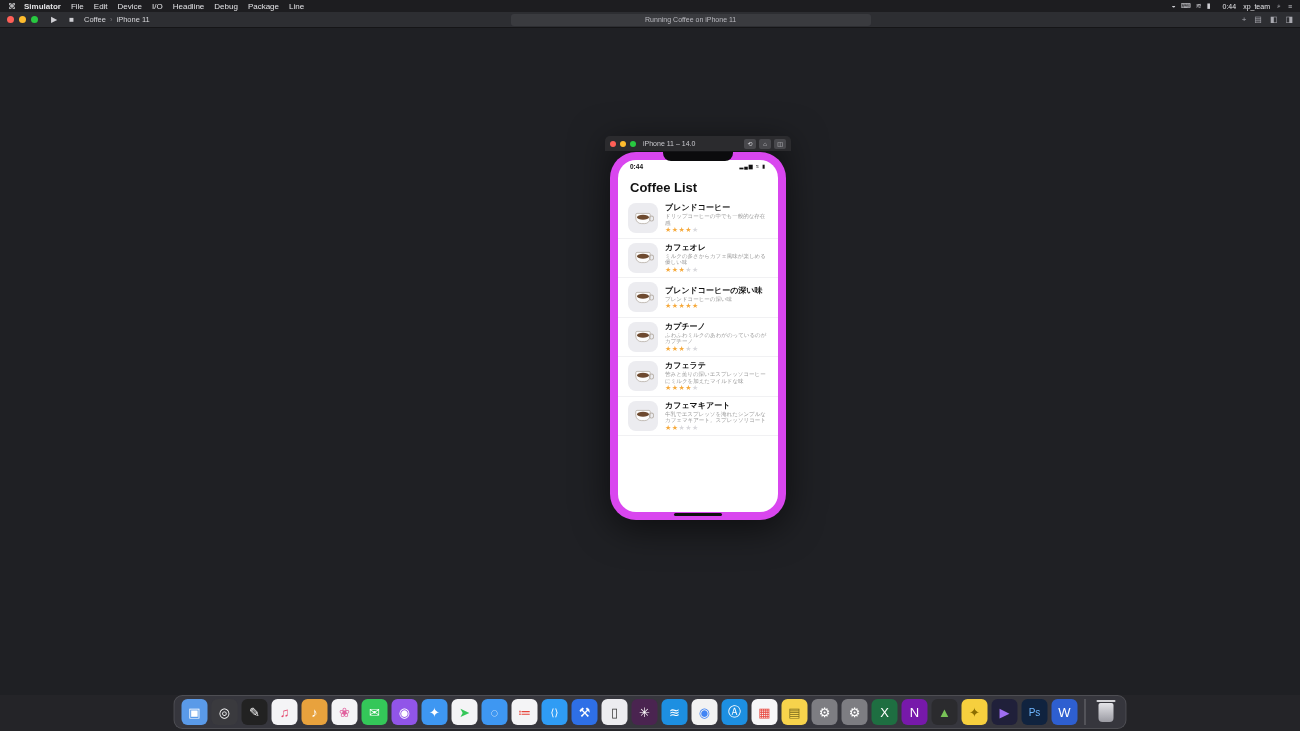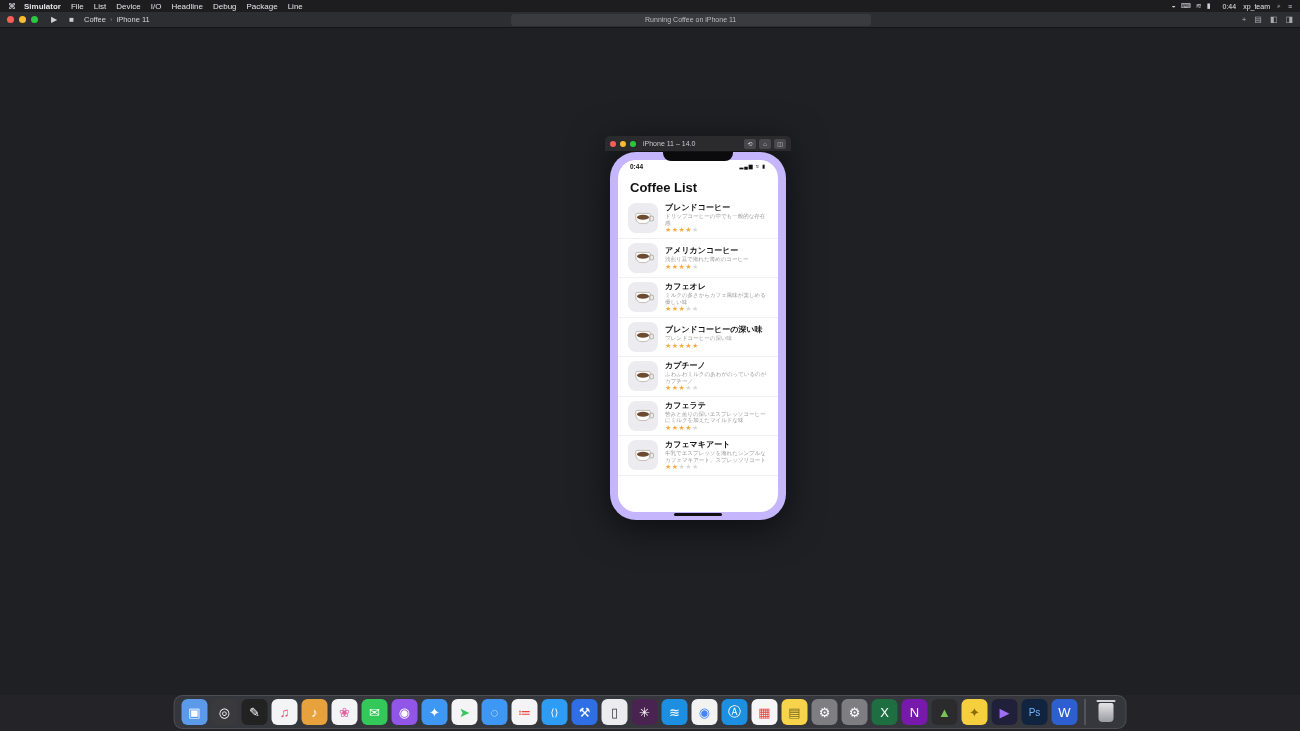--- a/index.html
+++ b/index.html
@@ -128,21 +128,21 @@
   #bb-main { flex:1; display:flex; align-items:center; gap:7px; padding:0 8px; }
   #bb-main .bb-pill { max-width:130px; margin-left:auto; }
   .bb-ic { color:#8c8c92; }
 
   
   #sim { position:absolute; left:605px; top:136px; width:186px; z-index:20; filter:drop-shadow(0 8px 18px rgba(0,0,0,.6)); }
   #sim-titlebar { height:15px; background:#2b2b2e; border-radius:5px 5px 0 0; display:flex; align-items:center; padding:0 5px; gap:4px; }
   #sim-titlebar .tl { width:6px; height:6px; margin-right:0; }
   #sim-title { font-size:7px; color:#c9c9ce; margin-left:3px; white-space:nowrap; overflow:hidden; flex:1; }
   .sim-btn { width:12px; height:10px; background:#48484c; border-radius:2px; font-size:6px; color:#d4d4d8; display:flex; align-items:center; justify-content:center; flex:none; }
-  #phone { margin:1px auto 0; width:176px; height:368px; background:#c4b5fd; border-radius:26px; position:relative; }
+  #phone { margin:1px auto 0; width:176px; height:368px; background:#d946ef; border-radius:26px; position:relative; }
   #screen { position:absolute; left:8px; top:8px; width:160px; height:352px; background:#fff; border-radius:18px; overflow:hidden; }
   #notch { position:absolute; left:50%; top:0; width:70px; height:9px; margin-left:-35px; background:#0b0b0d; border-radius:0 0 8px 8px; z-index:3; }
   #sim-status { display:flex; justify-content:space-between; padding:3px 12px 0; font-size:6.5px; color:#111; font-weight:bold; }
   #sim-status .sicons { font-size:5px; letter-spacing:1px; color:#111; }
   #sim-navtitle { font-size:13px; font-weight:bold; color:#111; padding:10px 0 4px 12px; }
   .srow { display:flex; align-items:center; height:39.5px; padding:0 10px; border-bottom:0.5px solid #f1f1f3; }
   .stile { width:30px; height:30px; background:#ececf0; border-radius:8px; display:flex; align-items:center; justify-content:center; flex:none; margin-right:7px; }
   .scol { overflow:hidden; flex:1; }
   .stitle { font-size:8px; font-weight:bold; color:#111; white-space:nowrap; overflow:hidden; }
   .sdesc { font-size:5.5px; color:#999; line-height:6.5px; max-height:13px; overflow:hidden; }
@@ -158,21 +158,21 @@
   .trash::before { content:""; position:absolute; left:-2px; top:-3px; width:19px; height:2.5px; background:#d4d4d8; border-radius:1px; }
 </style>
 </head>
 <body>
 
 <div id="menubar">
   <span class="apple">⌘</span>
   <div id="mb-menus">
       <span class="mb-menu mb-bold">Simulator</span>
       <span class="mb-menu">File</span>
-      <span class="mb-menu">List</span>
+      <span class="mb-menu">Edit</span>
       <span class="mb-menu">Device</span>
       <span class="mb-menu">I/O</span>
       <span class="mb-menu">Headline</span>
       <span class="mb-menu">Debug</span>
       <span class="mb-menu">Package</span>
       <span class="mb-menu">Line</span>
     </div>
   <div id="mb-right">
     <span id="mb-status"><span class="mb-ic" style="margin-right: 5px;">◒</span><span class="mb-ic" style="margin-right: 5px;">⌨</span><span class="mb-ic" style="margin-right: 5px;">≋</span><span class="mb-ic" style="margin-right: 5px;">▮</span></span>
     <span>0:44</span>
@@ -729,70 +729,60 @@
               <div class="stitle">ブレンドコーヒー</div>
               <div class="sdesc">ドリップコーヒーの中でも一般的な存在感</div>
               <div class="sstars"><span class="st-f">★★★★</span><span class="st-e">★</span></div>
             </div>
           </div>
           <div class="srow">
             <div class="stile">
               <div class="cup cup-s"></div>
             </div>
             <div class="scol">
-              <div class="stitle">アメリカンコーヒー</div>
-              <div class="sdesc">浅煎り豆で淹れた薄めのコーヒー</div>
-              <div class="sstars"><span class="st-f">★★★★</span><span class="st-e">★</span></div>
+              <div class="stitle">カフェオレ</div>
+              <div class="sdesc">ミルクの多さからカフェ風味が楽しめる優しい味</div>
+              <div class="sstars"><span class="st-f">★★★</span><span class="st-e">★★</span></div>
             </div>
           </div>
           <div class="srow">
             <div class="stile">
               <div class="cup cup-s"></div>
             </div>
             <div class="scol">
-              <div class="stitle">カフェオレ</div>
-              <div class="sdesc">ミルクの多さからカフェ風味が楽しめる優しい味</div>
-              <div class="sstars"><span class="st-f">★★★</span><span class="st-e">★★</span></div>
+              <div class="stitle">ブレンドコーヒーの深い味</div>
+              <div class="sdesc">ブレンドコーヒーの深い味</div>
+              <div class="sstars"><span class="st-f">★★★★★</span><span class="st-e"></span></div>
             </div>
           </div>
           <div class="srow">
             <div class="stile">
               <div class="cup cup-s"></div>
             </div>
             <div class="scol">
-              <div class="stitle">ブレンドコーヒーの深い味</div>
-              <div class="sdesc">ブレンドコーヒーの深い味</div>
-              <div class="sstars"><span class="st-f">★★★★★</span><span class="st-e"></span></div>
+              <div class="stitle">カプチーノ</div>
+              <div class="sdesc">ふわふわミルクのあわがのっているのがカプチーノ</div>
+              <div class="sstars"><span class="st-f">★★★</span><span class="st-e">★★</span></div>
             </div>
           </div>
           <div class="srow">
             <div class="stile">
               <div class="cup cup-s"></div>
             </div>
             <div class="scol">
-              <div class="stitle">カプチーノ</div>
-              <div class="sdesc">ふわふわミルクのあわがのっているのがカプチーノ</div>
-              <div class="sstars"><span class="st-f">★★★</span><span class="st-e">★★</span></div>
+              <div class="stitle">カフェラテ</div>
+              <div class="sdesc">苦みと薫りの深いエスプレッソコーヒーにミルクを加えたマイルドな味</div>
+              <div class="sstars"><span class="st-f">★★★★</span><span class="st-e">★</span></div>
             </div>
           </div>
           <div class="srow">
             <div class="stile">
               <div class="cup cup-s"></div>
             </div>
             <div class="scol">
-              <div class="stitle">カフェラテ</div>
-              <div class="sdesc">苦みと薫りの深いエスプレッソコーヒーにミルクを加えたマイルドな味</div>
-              <div class="sstars"><span class="st-f">★★★★</span><span class="st-e">★</span></div>
-            </div>
-          </div>
-          <div class="srow">
-            <div class="stile">
-              <div class="cup cup-s"></div>
-            </div>
-            <div class="scol">
               <div class="stitle">カフェマキアート</div>
               <div class="sdesc">牛乳でエスプレッソを淹れたシンプルなカフェマキアート。スプレッソリコート</div>
               <div class="sstars"><span class="st-f">★★</span><span class="st-e">★★★</span></div>
             </div>
           </div>
         </div>
     </div>
     <div id="home-ind"></div>
   </div>
 </div>

